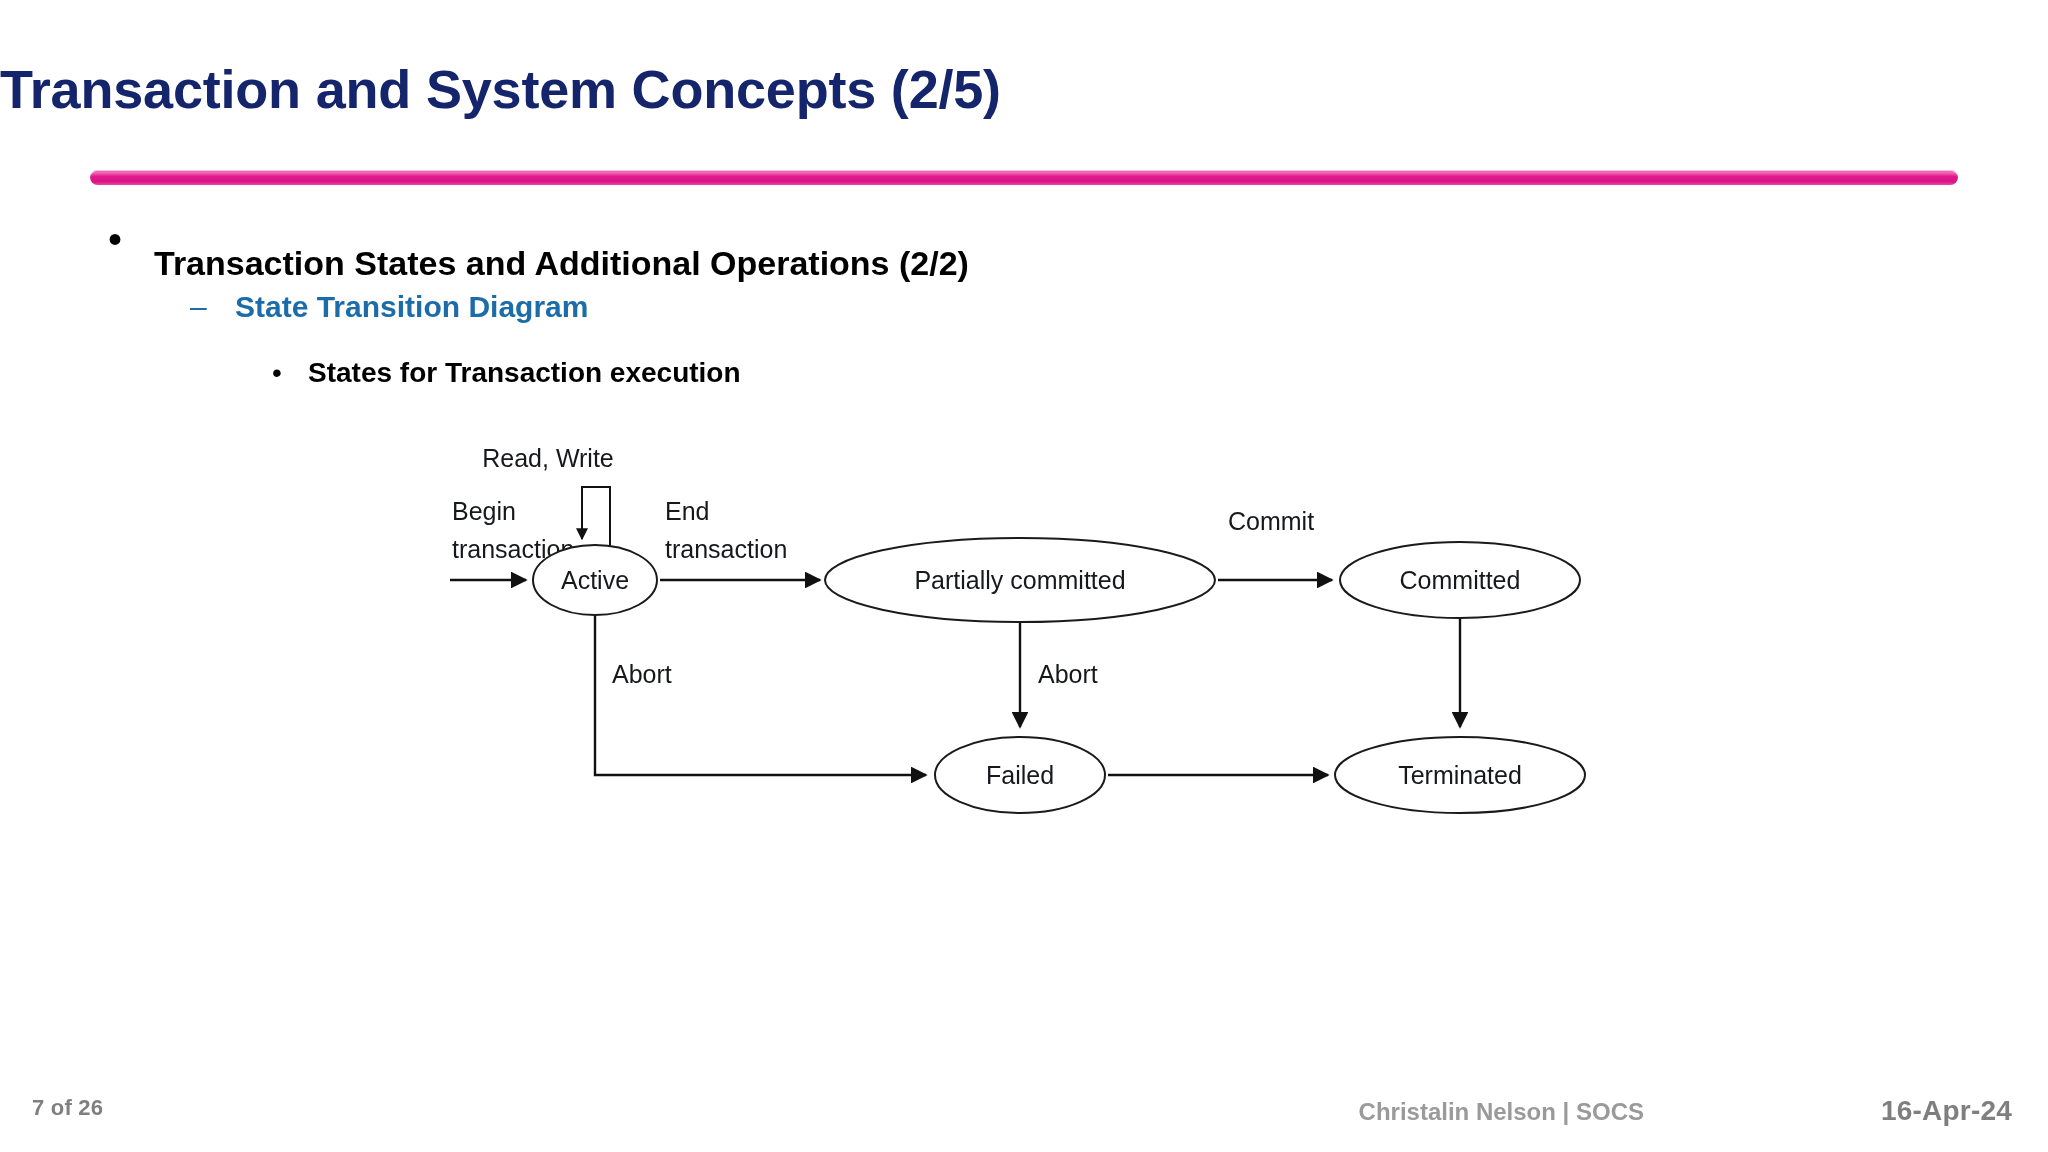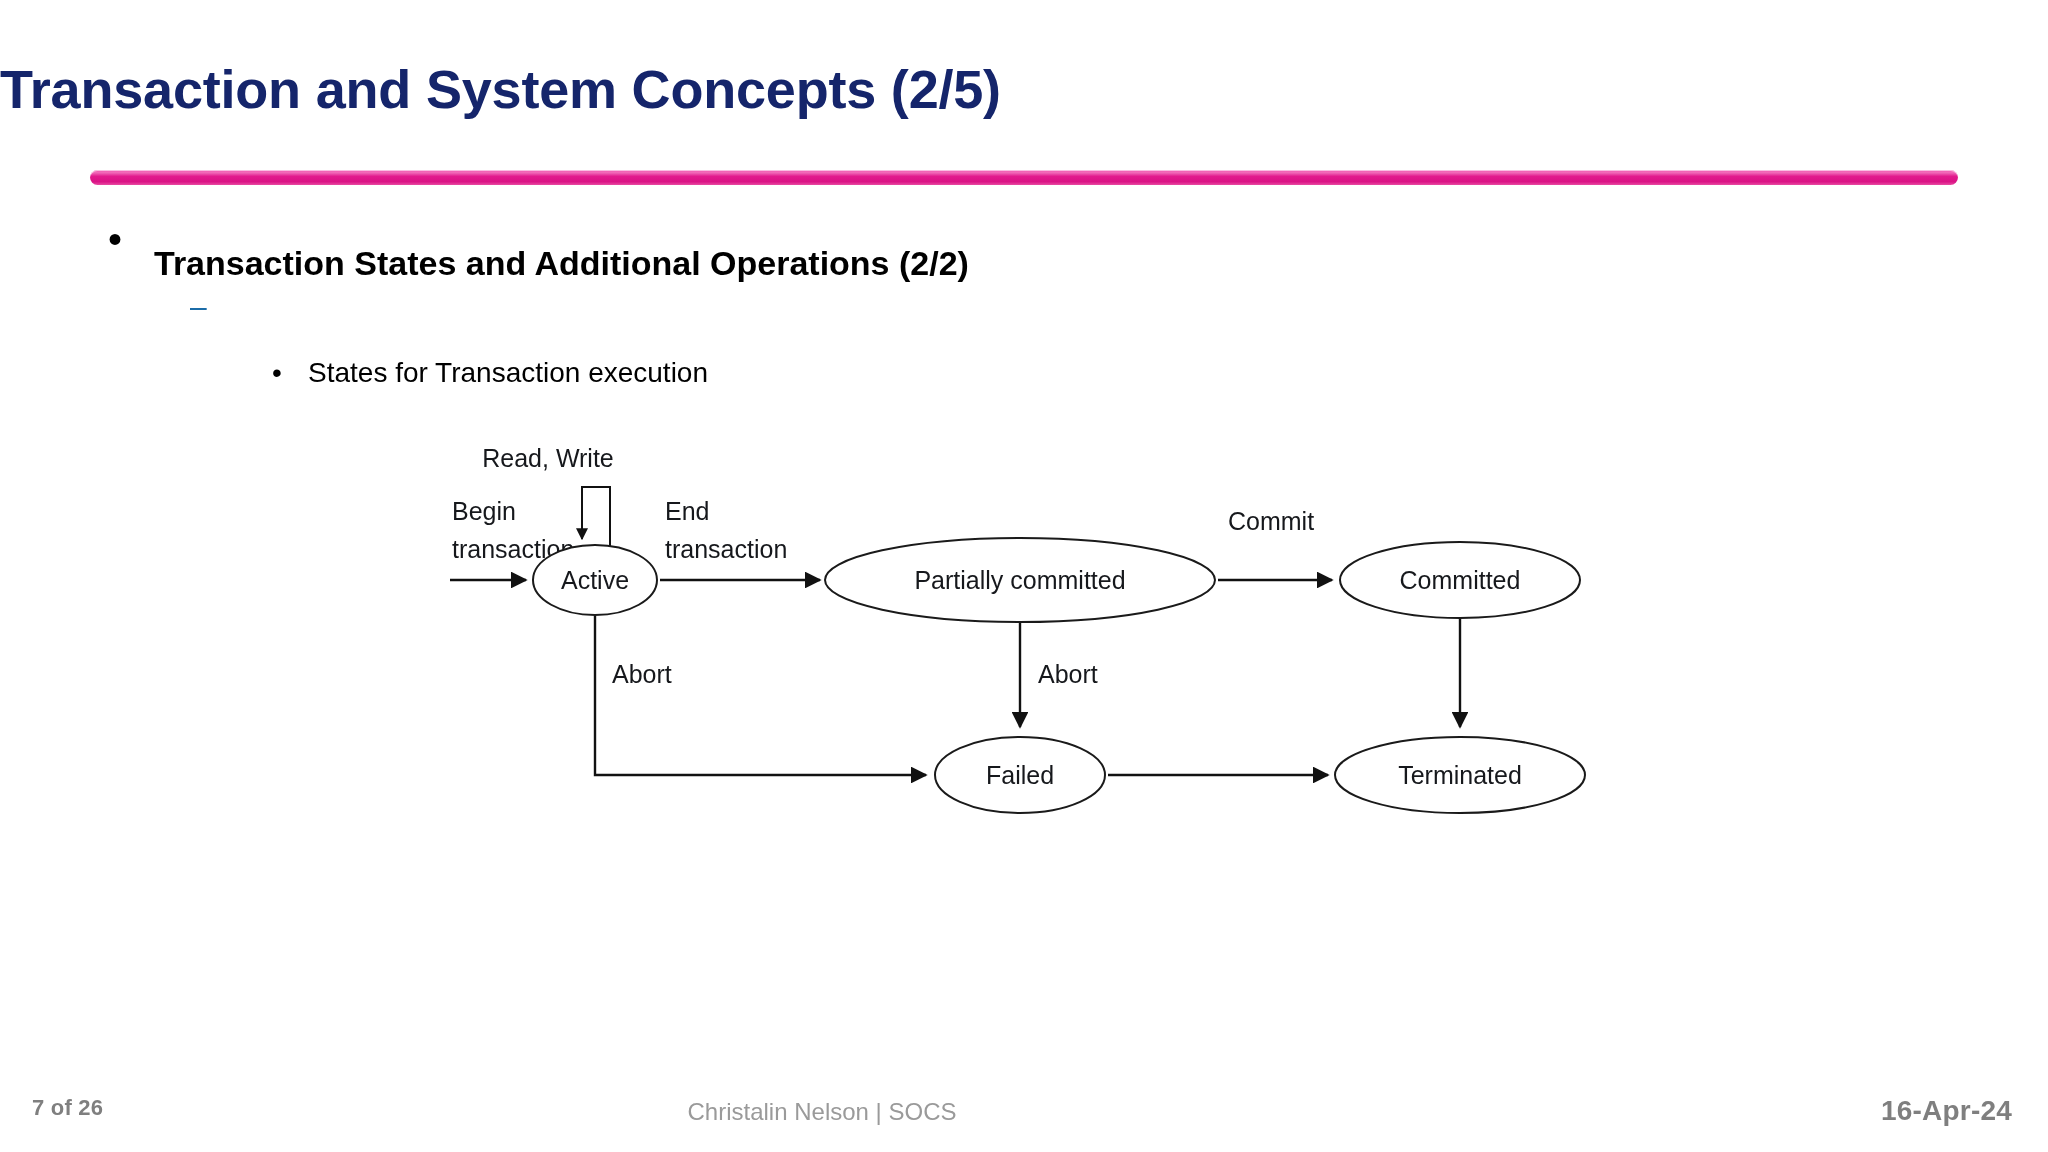--- a/index.html
+++ b/index.html
@@ -105,21 +105,21 @@
   .bullet-l3 .glyph {
     font-size: 28px;
     line-height: 36px;
     color: #000000;
     width: 36px;
     display: inline-block;
   }
   .bullet-l3 .text {
     font-size: 28px;
     line-height: 36px;
-    font-weight: normal;
+    font-weight: bold;
     color: #000000;
   }
 
   
   .diagram {
     position: absolute;
     left: 390px;
     top: 425px;
     width: 1320px;
     height: 400px;
@@ -162,23 +162,23 @@
     font-size: 22px;
     font-weight: bold;
     color: #7F7F7F;
     letter-spacing: 0.2px;
   }
   .footer-center {
     position: absolute;
     left: 0;
     top: 1098px;
     width: 1644px;
-    text-align: center;
+    text-align: right;
     font-size: 24px;
-    font-weight: normal;
+    font-weight: bold;
     color: #9A9A9A;
   }
   .footer-right {
     position: absolute;
     right: 36px;
     top: 1095px;
     font-size: 28px;
     font-weight: bold;
     color: #7F7F7F;
     letter-spacing: 0.2px;
@@ -191,20 +191,21 @@
 
 <div class="divider"></div>
 
 <div class="bullet-l1">
   <span class="glyph">•</span>
   <span class="text">Transaction States and Additional Operations (2/2)</span>
 </div>
 
 <div class="bullet-l2">
   <span class="glyph">–</span>
+  <span class="text">State Transition Diagram</span>
 </div>
 
 <div class="bullet-l3">
   <span class="glyph">•</span>
   <span class="text">States for Transaction execution</span>
 </div>
 
 <div class="diagram">
   <svg width="1320" height="400" viewBox="0 0 1180 400" xmlns="http://www.w3.org/2000/svg">
     <defs>

